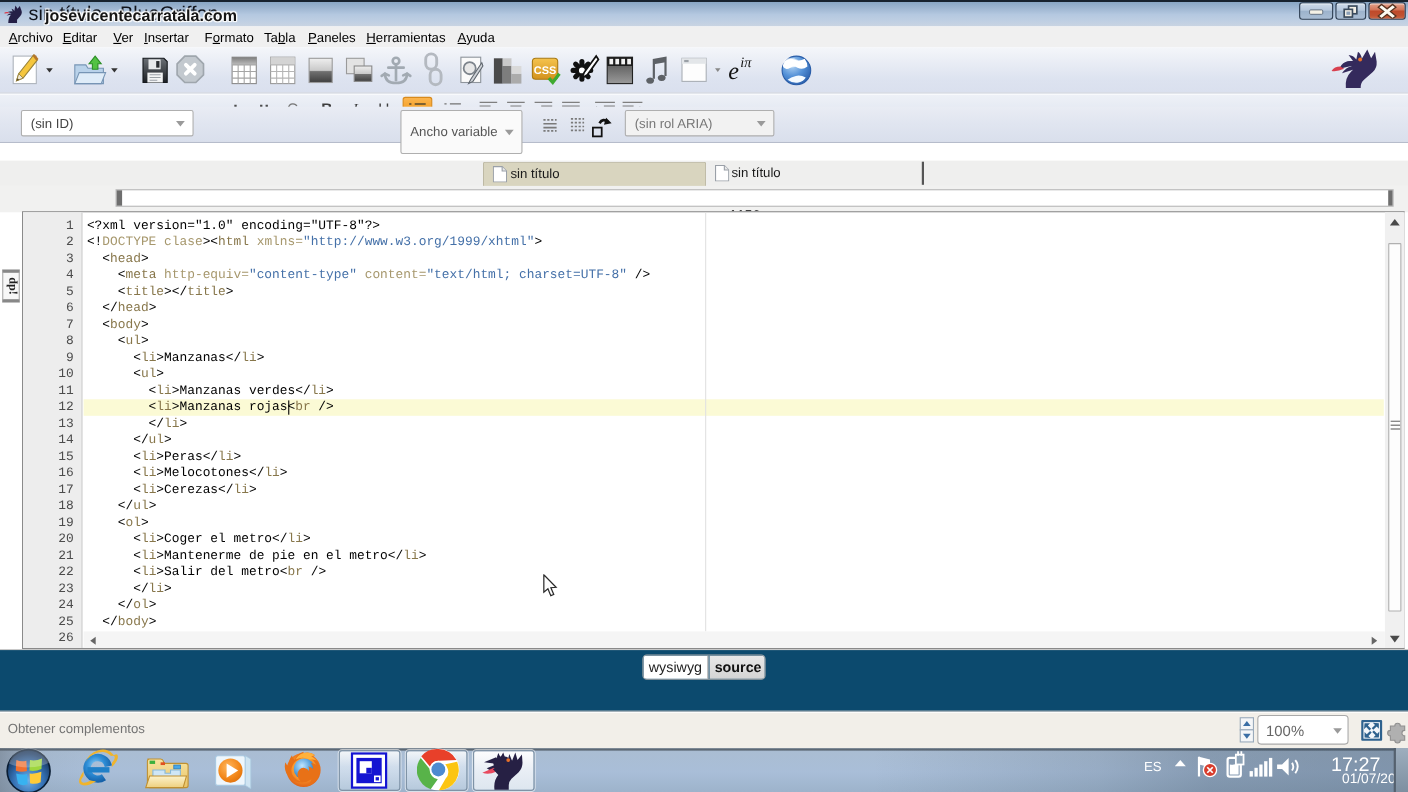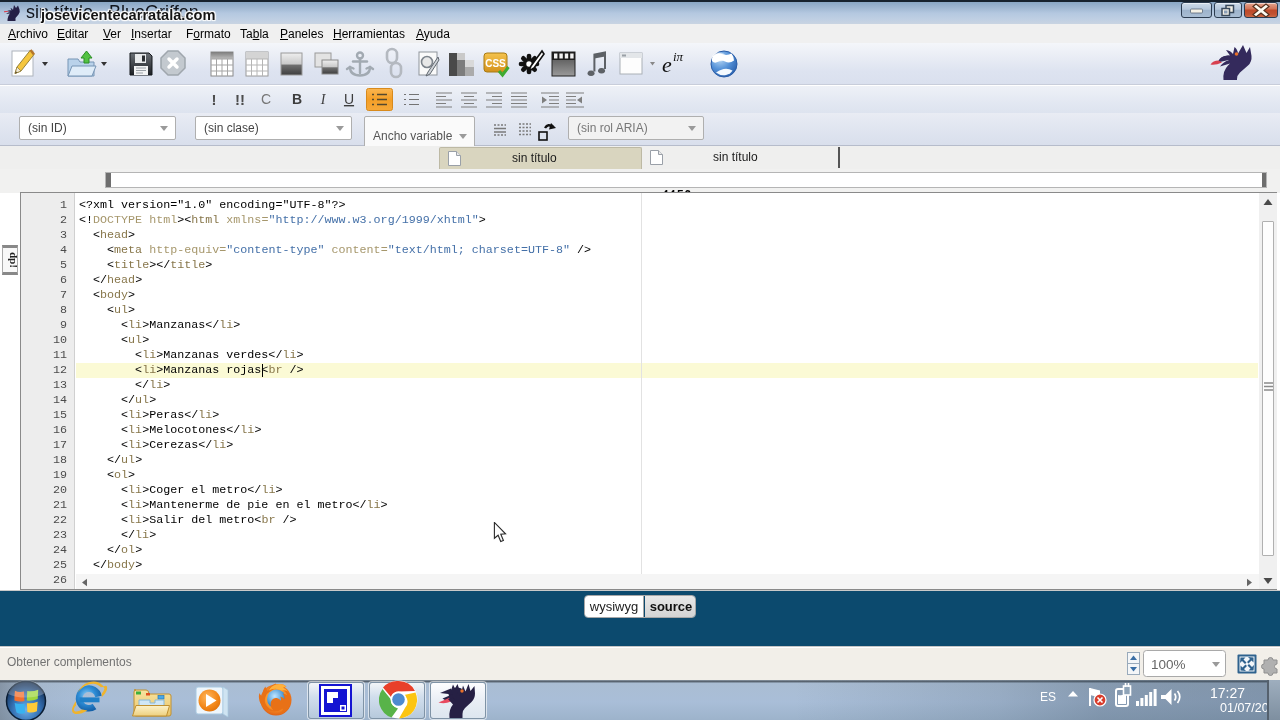--- a/index.html
+++ b/index.html
@@ -26,34 +26,34 @@
 #menubar { left:0; top:24px; width:1280px; height:19px; background:#f0f0f0; font-size:12px; color:#000; }
 #menubar span { position:absolute; top:3px; }
 #menubar u { text-decoration:underline; }
 
 
 #toolbar1 { left:0; top:43px; width:1280px; height:42px;
   background:linear-gradient(#f4f6fa 0%, #e7ebf4 40%, #dde3f0 70%, #dae0ee 100%);
   border-bottom:1px solid #c8cdda; }
 #toolbar2 { left:0; top:86px; width:1280px; height:27px;
   background:linear-gradient(#eef1f7 0%, #e3e8f2 60%, #dde3ef 100%); }
-#toolbar3 { left:0; top:113px; width:1280px; height:33px;
+#toolbar3 { left:0; top:97px; width:1280px; height:33px;
   background:linear-gradient(#e9ecf4 0%, #e0e5f0 50%, #d9dfec 100%);
   border-bottom:1px solid #b6bccb; }
 .combo { position:absolute; background:#fff; border:1px solid #afafaf; border-radius:2px;
   font-size:12px; color:#444; }
 .combo .arr { position:absolute; right:7px; top:50%; margin-top:-2px; width:0; height:0;
   border-left:4px solid transparent; border-right:4px solid transparent; border-top:5px solid #9a9a9a; }
 .combo .txt { position:absolute; left:8px; top:50%; transform:translateY(-50%); white-space:nowrap; }
 
 
 #tabstrip { left:0; top:146px; width:1280px; height:23px; background:#efefee; }
 #tab1 { position:absolute; left:439px; top:1px; width:203px; height:22px; background:#d9d5bf;
   border:1px solid #bdb9a4; border-bottom:none; border-radius:2px 2px 0 0; }
-.tabtxt { position:absolute; left:24px; top:3px; font-size:12px; color:#1a1a1a;margin-left:48px; }
+.tabtxt { position:absolute; left:24px; top:3px; font-size:12px; color:#1a1a1a; }
 #tabsep { position:absolute; left:838px; top:1px; width:2px; height:21px; background:#555; }
 
 
 #ruler { left:0; top:169px; width:1280px; height:24px; background:#f1f1f0; }
 #rulerbar { position:absolute; left:105px; top:3px; width:1162px; height:16px; background:#fff;
   border:1px solid #b5b5b5; }
 #rulerbar .capL { position:absolute; left:0; top:0; width:5px; height:14px; background:#6e6e6e; }
 #rulerbar .capR { position:absolute; right:0; top:0; width:4px; height:14px; background:#6e6e6e; }
 #rulerlabel { position:absolute; left:624px; top:20px; width:120px; text-align:center;
   font-family:"Liberation Mono", monospace; font-size:12px; font-weight:bold; color:#000000; }
@@ -354,24 +354,20 @@
       <path d="M566 7 h18 M566 10.5 h10 M566 14 h10 M566 17.5 h10 M566 21 h18"></path>
     </g>
     <path d="M542 10.5 l5 3.5 l-5 3.5 z" fill="#7f7f7f"></path>
     <path d="M582 10.5 l-5 3.5 l5 3.5 z" fill="#7f7f7f"></path>
   </svg>
 </div>
 
 <div class="abs" id="toolbar3">
   <div class="combo" style="left:19px; top:3px; width:157px; height:24px;">
     <span class="txt">(sin ID)</span>
-      <span class="arr"></span>
-  </div>
-  <div class="combo" style="left:195px; top:3px; width:157px; height:24px;">
-    <span class="txt">(sin clase)</span>
       <span class="arr"></span>
   </div>
   <div class="combo" style="left:364px; top:3px; width:111px; height:40px; background:#fafafa;">
     <span class="txt" style="color:#555">Ancho variable</span>
       <span class="arr"></span>
   </div>
   <div class="combo" style="left:568px; top:3px; width:136px; height:24px; background:#f2f2f2;">
     <span class="txt" style="color:#777">(sin rol ARIA)</span>
       <span class="arr"></span>
   </div>
@@ -444,21 +440,21 @@
 21
 22
 23
 24
 25
 26</pre>
     </div>
   <div id="codearea">
     <div id="colline"></div>
     <pre class="code" id="codepre">&lt;?xml version="1.0" encoding="UTF-8"?&gt;
-&lt;!<span class="a">DOCTYPE html</span>&gt;&lt;<span class="t">html</span> <span class="a">xmlns=</span><span class="v">"http://www.w3.org/1999/xhtml"</span>&gt;
+&lt;!<span class="a">DOCTYPE clase</span>&gt;&lt;<span class="t">html</span> <span class="a">xmlns=</span><span class="v">"http://www.w3.org/1999/xhtml"</span>&gt;
   &lt;<span class="t">head</span>&gt;
     &lt;<span class="t">meta</span> <span class="a">http-equiv=</span><span class="v">"content-type"</span> <span class="a">content=</span><span class="v">"text/html; charset=UTF-8"</span> /&gt;
     &lt;<span class="t">title</span>&gt;&lt;/<span class="t">title</span>&gt;
   &lt;/<span class="t">head</span>&gt;
   &lt;<span class="t">body</span>&gt;
     &lt;<span class="t">ul</span>&gt;
       &lt;<span class="t">li</span>&gt;Manzanas&lt;/<span class="t">li</span>&gt;
       &lt;<span class="t">ul</span>&gt;
         &lt;<span class="t">li</span>&gt;Manzanas verdes&lt;/<span class="t">li</span>&gt;
         &lt;<span class="t">li</span>&gt;Manzanas rojas&lt;<span class="t">br</span> /&gt;
@@ -671,17 +667,17 @@
         <rect x="114.4" y="18" width="3" height="8"></rect>
         <rect x="118.8" y="15" width="3" height="11"></rect>
         <rect x="123.2" y="12" width="3" height="14"></rect>
         <rect x="127.6" y="9" width="3" height="17"></rect>
       </g>
       <g>
         <path d="M135 15 h4.5 l6 -6 v16 l-6 -6 h-4.5 z" fill="#fff"></path>
         <path d="M148.5 13.5 q2.5 3.5 0 7 M151.5 11 q4.5 5.5 0 12" stroke="#fff" stroke-width="1.7" fill="none"></path>
       </g>
     </svg>
-    <span style="position:absolute;left:184px;top:5px;font-size:14px;">17:27</span>
+    <span style="position:absolute;left:184px;top:5px;font-size:18px;">17:27</span>
     <span style="position:absolute;left:170px;top:21px;font-size:12.5px;margin-left:24px;">01/07/2011</span>
   </div>
   <div id="showdesk"></div>
 </div>
 
 </body></html>

